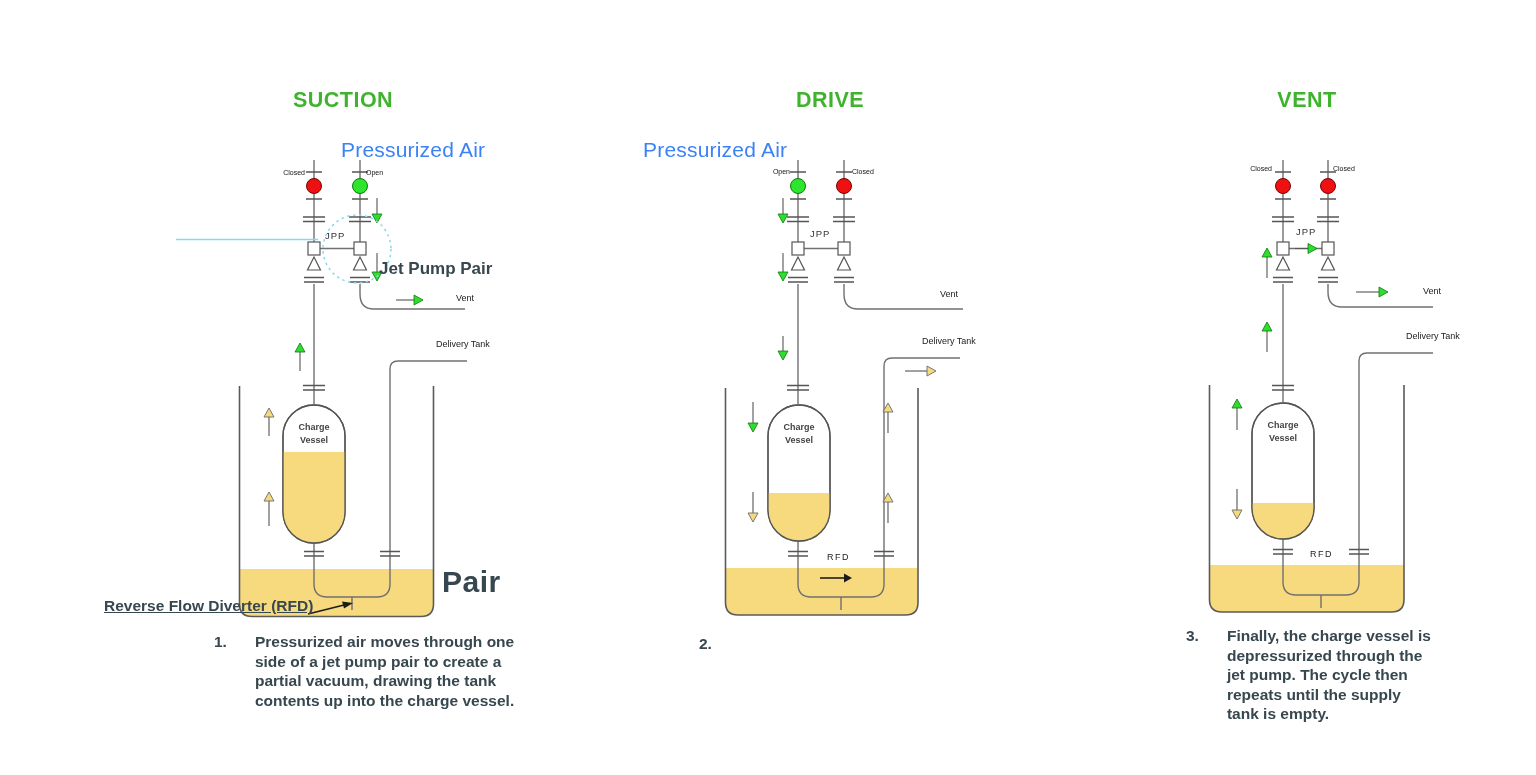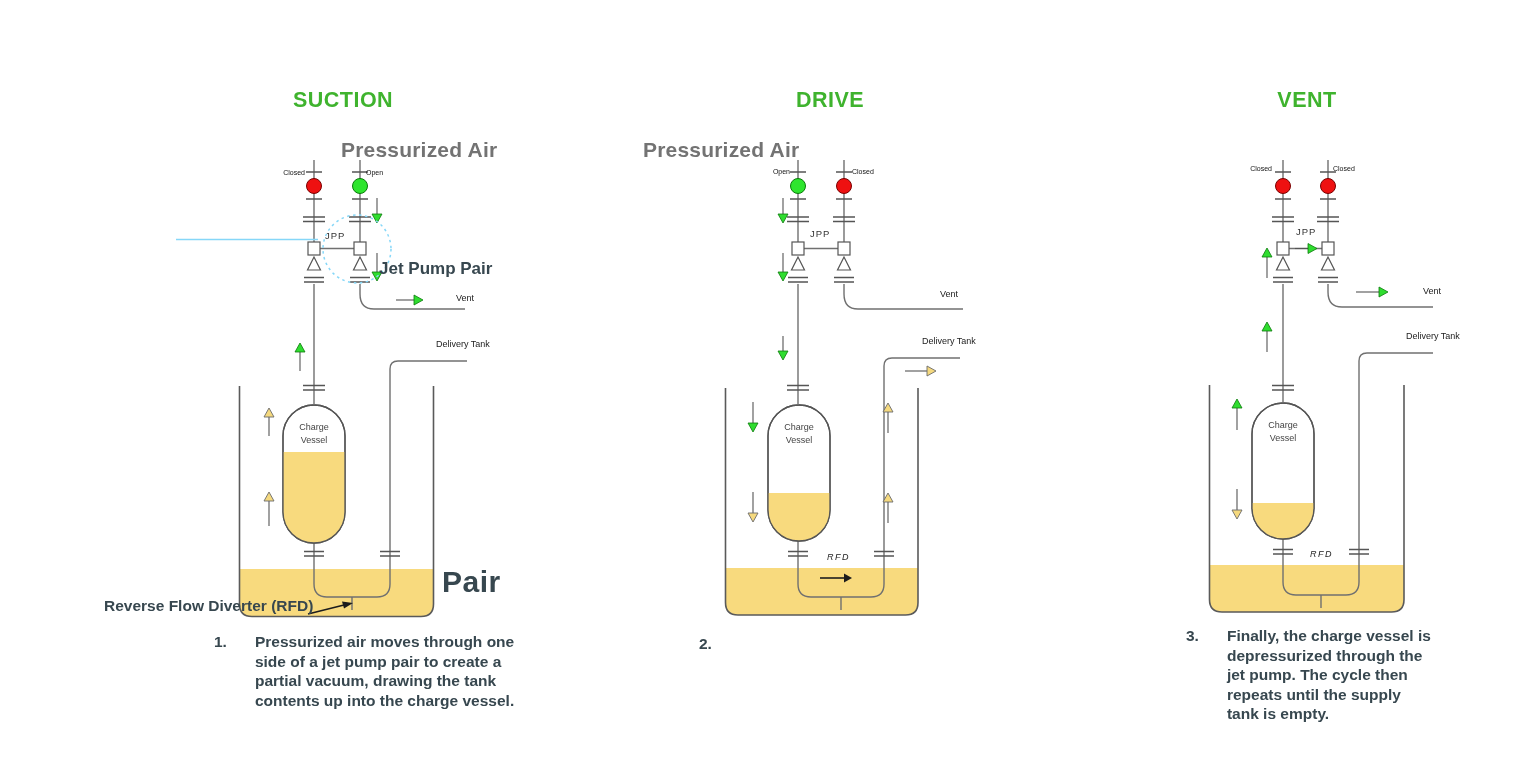--- a/index.html
+++ b/index.html
@@ -24,33 +24,33 @@
   .valve-green { fill:#2ee52e; stroke:#0b7a0b; stroke-width:1; }
   .dotted-circle { fill:none; stroke:#86d7f8; stroke-width:1.5; stroke-dasharray:2.5 3.5; }
   .callout-line  { stroke:#86d7f8; stroke-width:1.6; fill:none; }
   .black-shaft { stroke:#1c1c1c; stroke-width:1.6; fill:none; }
   .black-head  { fill:#1c1c1c; }
 
   
   .lbl { position:absolute; color:#222; white-space:nowrap; }
   .title { width:200px; text-align:center; font-size:21.5px; font-weight:bold;
            color:#3fb32e; letter-spacing:0.5px; }
-  .pa   { font-size:21px; font-weight:bold; color:#737373; letter-spacing:0.2px; }
+  .pa   { font-size:21px; font-weight:normal; color:#3b82f6; letter-spacing:0.2px; }
   .tiny { font-size:7px; color:#111; }
   .tiny.r { width:30px; text-align:right; }
   .small{ font-size:9px; color:#222; }
   .jpp  { font-size:9.5px; color:#333; letter-spacing:1px; }
   .cv   { width:62px; text-align:center; font-size:9px; line-height:12.5px;
-          color:#454545; white-space:pre-line; }
+          color:#454545; white-space:pre-line;font-weight:bold; }
   .dark { color:#37474f; font-weight:bold; }
   .ann  { font-size:15.5px; line-height:19.5px; white-space:pre-line; }
   .jppair { font-size:17px;margin-top:25px; }
   .tank-lbl { font-size:30px; letter-spacing:0.5px; }
-  .rfdc { font-size:15.5px; }
-  .rfd-sm { font-size:9px; letter-spacing:1.5px; color:#222; font-weight:normal;font-style:italic; }
+  .rfdc { font-size:15.5px;text-decoration:underline; }
+  .rfd-sm { font-size:9px; letter-spacing:1.5px; color:#222; font-weight:normal; }
   .cap-row { position:absolute; display:flex; gap:13px; color:#37474f;
              font-weight:bold; font-size:15.5px; line-height:19.5px; }
   .cap { white-space:pre-line;margin-left:15px; }
 </style>
 </head>
 <body>
 
 <div id="stage">
 
 <svg class="diagram" width="1536" height="775" viewBox="0 0 1536 775">

